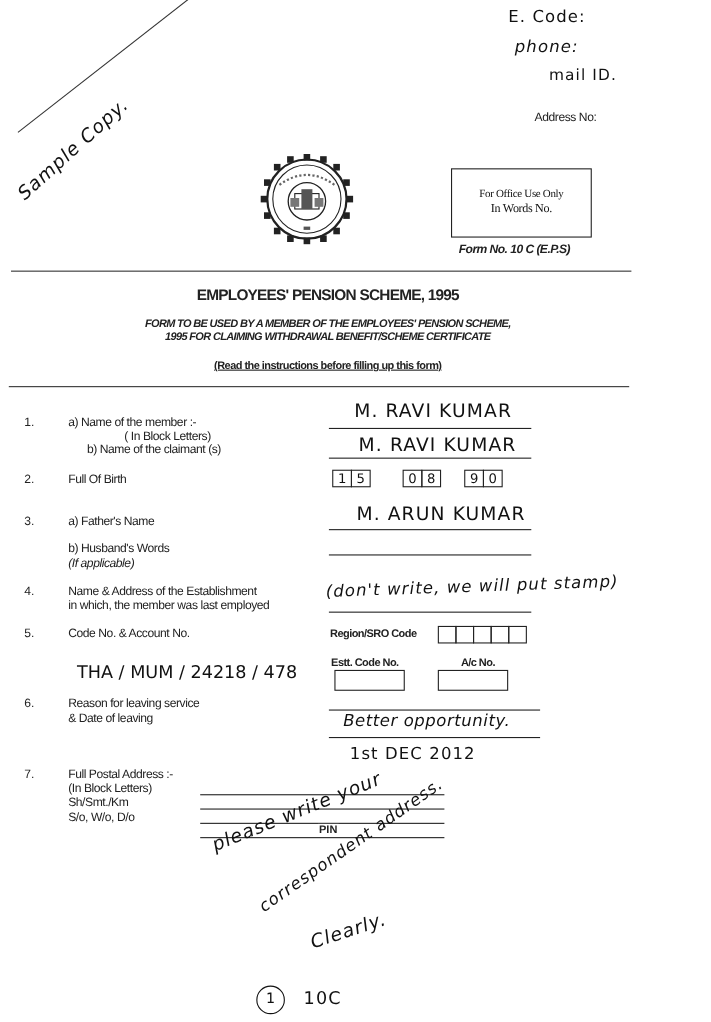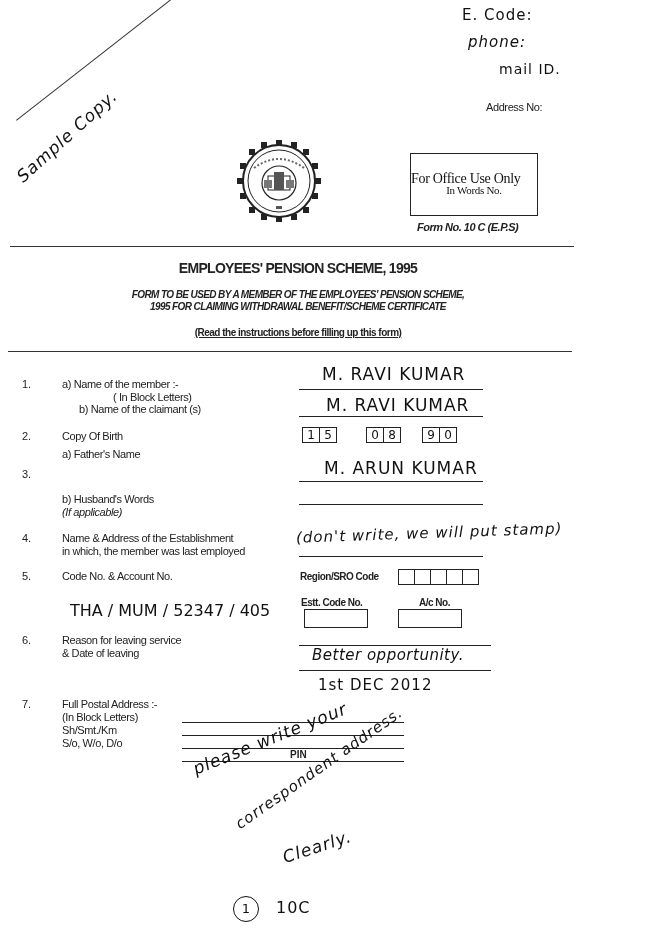--- a/index.html
+++ b/index.html
@@ -57,21 +57,21 @@
       <rect x="40" y="34" width="10" height="18" fill="#555"></rect>
       <rect x="30" y="42" width="8" height="8" fill="#777"></rect>
       <rect x="52" y="42" width="8" height="8" fill="#777"></rect>
       <path d="M20 30 Q45 12 70 30" fill="none" stroke="#666" stroke-width="2" stroke-dasharray="2 2"></path>
       <rect x="42" y="68" width="6" height="3" fill="#555"></rect>
     </g>
   </svg>
 </div>
 
 <div class="box" style="left:410px; top:153px; width:128px; height:63px;">
-  <div class="serif" style="position:absolute; left:0; right:0; top:17px; text-align:left; font-size:14px; letter-spacing:-0.3px;">For Office Use Only</div>
+  <div class="serif" style="position:absolute; left:0; right:0; top:17px; text-align:center; font-size:10px; letter-spacing:-0.3px;">For Office Use Only</div>
   <div class="serif" style="position:absolute; left:0; right:0; top:30px; text-align:center; font-size:11px; letter-spacing:-0.3px;">In Words No.</div>
 </div>
 <div class="abs print bold italic" style="left:417px; top:221px; font-size:11px; letter-spacing:-0.5px;">Form No. 10 C (E.P.S)</div>
 
 <div class="rule" style="left:10px; top:246px; width:564px;"></div>
 <div class="abs print bold" style="left:0; width:596px; text-align:center; top:260px; font-size:14px; letter-spacing:-0.7px;">EMPLOYEES' PENSION SCHEME, 1995</div>
 <div class="abs print bold italic" style="left:0; width:596px; text-align:center; top:289px; font-size:10px; letter-spacing:-0.6px;">FORM TO BE USED BY A MEMBER OF THE EMPLOYEES' PENSION SCHEME,</div>
 <div class="abs print bold italic" style="left:0; width:596px; text-align:center; top:301px; font-size:10px; letter-spacing:-0.6px;">1995 FOR CLAIMING WITHDRAWAL BENEFIT/SCHEME CERTIFICATE</div>
 <div class="abs print bold" style="left:0; width:596px; text-align:center; top:327px; font-size:10px; letter-spacing:-0.5px; text-decoration:underline;">(Read the instructions before filling up this form)</div>
 <div class="rule" style="left:8px; top:351px; width:564px;"></div>
@@ -79,36 +79,36 @@
 <div class="abs num" style="left:22px; top:378px;">1.</div>
 <div class="abs label" style="left:62px; top:378px;">a) Name of the member :-</div>
 <div class="abs label" style="left:72px; top:391px;margin-left:41px;">( In Block Letters)</div>
 <div class="abs label" style="left:79px; top:403px;">b) Name of the claimant (s)</div>
 <div class="abs hw" style="left:322px; top:364px; font-size:17px;">M. RAVI KUMAR</div>
 <div class="rule-thin" style="left:299px; top:389px; width:184px;"></div>
 <div class="abs hw" style="left:326px; top:395px; font-size:17px;">M. RAVI KUMAR</div>
 <div class="rule-thin" style="left:299px; top:416px; width:184px;"></div>
 
 <div class="abs num" style="left:22px; top:430px;">2.</div>
-<div class="abs label" style="left:62px; top:430px;">Copy Of Birth</div>
+<div class="abs label" style="left:62px; top:430px;">Full Of Birth</div>
 <div class="cellrow" style="left:302px; top:427px;">
   <div class="cell">1</div>
   <div class="cell">5</div>
 </div>
 <div class="cellrow" style="left:366px; top:427px;">
   <div class="cell">0</div>
   <div class="cell">8</div>
 </div>
 <div class="cellrow" style="left:422px; top:427px;">
   <div class="cell">9</div>
   <div class="cell">0</div>
 </div>
 
 <div class="abs num" style="left:22px; top:468px;">3.</div>
-<div class="abs label" style="left:62px; top:448px;">a) Father's Name</div>
+<div class="abs label" style="left:62px; top:468px;">a) Father's Name</div>
 <div class="abs hw" style="left:324px; top:458px; font-size:17px;">M. ARUN KUMAR</div>
 <div class="rule-thin" style="left:299px; top:481px; width:184px;"></div>
 <div class="abs label" style="left:62px; top:493px;">b) Husband's Words</div>
 <div class="abs label italic" style="left:62px; top:506px;">(If applicable)</div>
 <div class="rule-thin" style="left:299px; top:504px; width:184px;"></div>
 
 <div class="abs num" style="left:22px; top:532px;">4.</div>
 <div class="abs label" style="left:62px; top:532px;">Name &amp; Address of the Establishment</div>
 <div class="abs label" style="left:62px; top:545px;">in which, the member was last employed</div>
 <div class="abs hw" style="left:296px; top:524px; font-size:15px; font-style:italic; transform:rotate(-2deg);">(don't write, we will put stamp)</div>
@@ -117,21 +117,21 @@
 <div class="abs num" style="left:22px; top:570px;">5.</div>
 <div class="abs label" style="left:62px; top:570px;">Code No. &amp; Account No.</div>
 <div class="abs print bold" style="left:300px; top:571px; font-size:10px; letter-spacing:-0.5px;">Region/SRO Code</div>
 <div class="cellrow" style="left:398px; top:569px;">
   <div class="cell" style="width:17px;"></div>
   <div class="cell" style="width:17px;"></div>
   <div class="cell" style="width:17px;"></div>
   <div class="cell" style="width:17px;"></div>
   <div class="cell" style="width:17px;"></div>
 </div>
-<div class="abs hw" style="left:70px; top:601px; font-size:16px; letter-spacing:0;">THA / MUM / 52347 / 405</div>
+<div class="abs hw" style="left:70px; top:601px; font-size:16px; letter-spacing:0;">THA / MUM / 24218 / 478</div>
 <div class="abs print bold" style="left:301px; top:597px; font-size:10px; letter-spacing:-0.5px;">Estt. Code No.</div>
 <div class="abs print bold" style="left:419px; top:597px; font-size:10px; letter-spacing:-0.5px;">A/c No.</div>
 <div class="box" style="left:304px; top:609px; width:64px; height:19px;"><span></span></div>
 <div class="box" style="left:398px; top:609px; width:64px; height:19px;"><span></span></div>
 
 <div class="abs num" style="left:22px; top:634px;">6.</div>
 <div class="abs label" style="left:62px; top:634px;">Reason for leaving service</div>
 <div class="abs label" style="left:62px; top:647px;">&amp; Date of leaving</div>
 <div class="rule-thin" style="left:299px; top:645px; width:192px;"></div>
 <div class="abs hw" style="left:312px; top:646px; font-size:15px; font-style:italic; letter-spacing:0.5px;">Better opportunity.</div>

